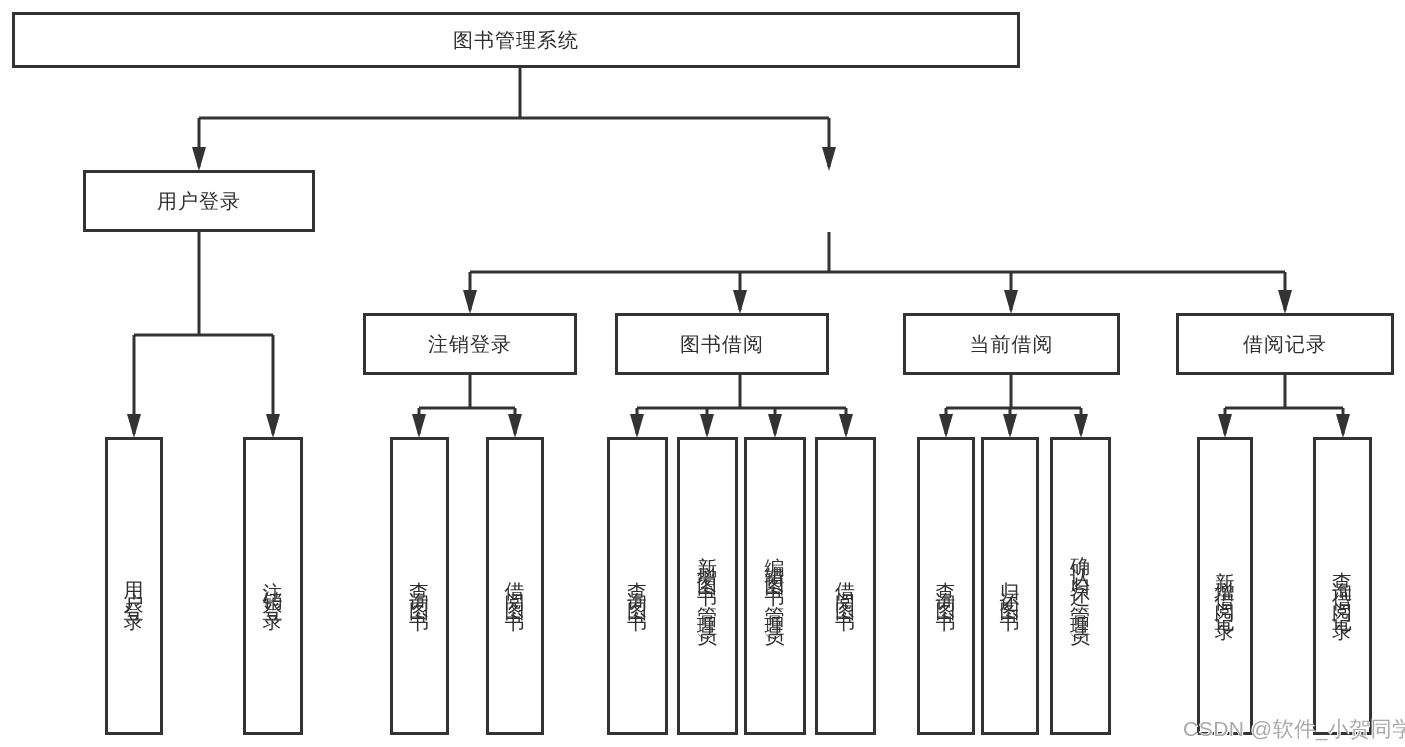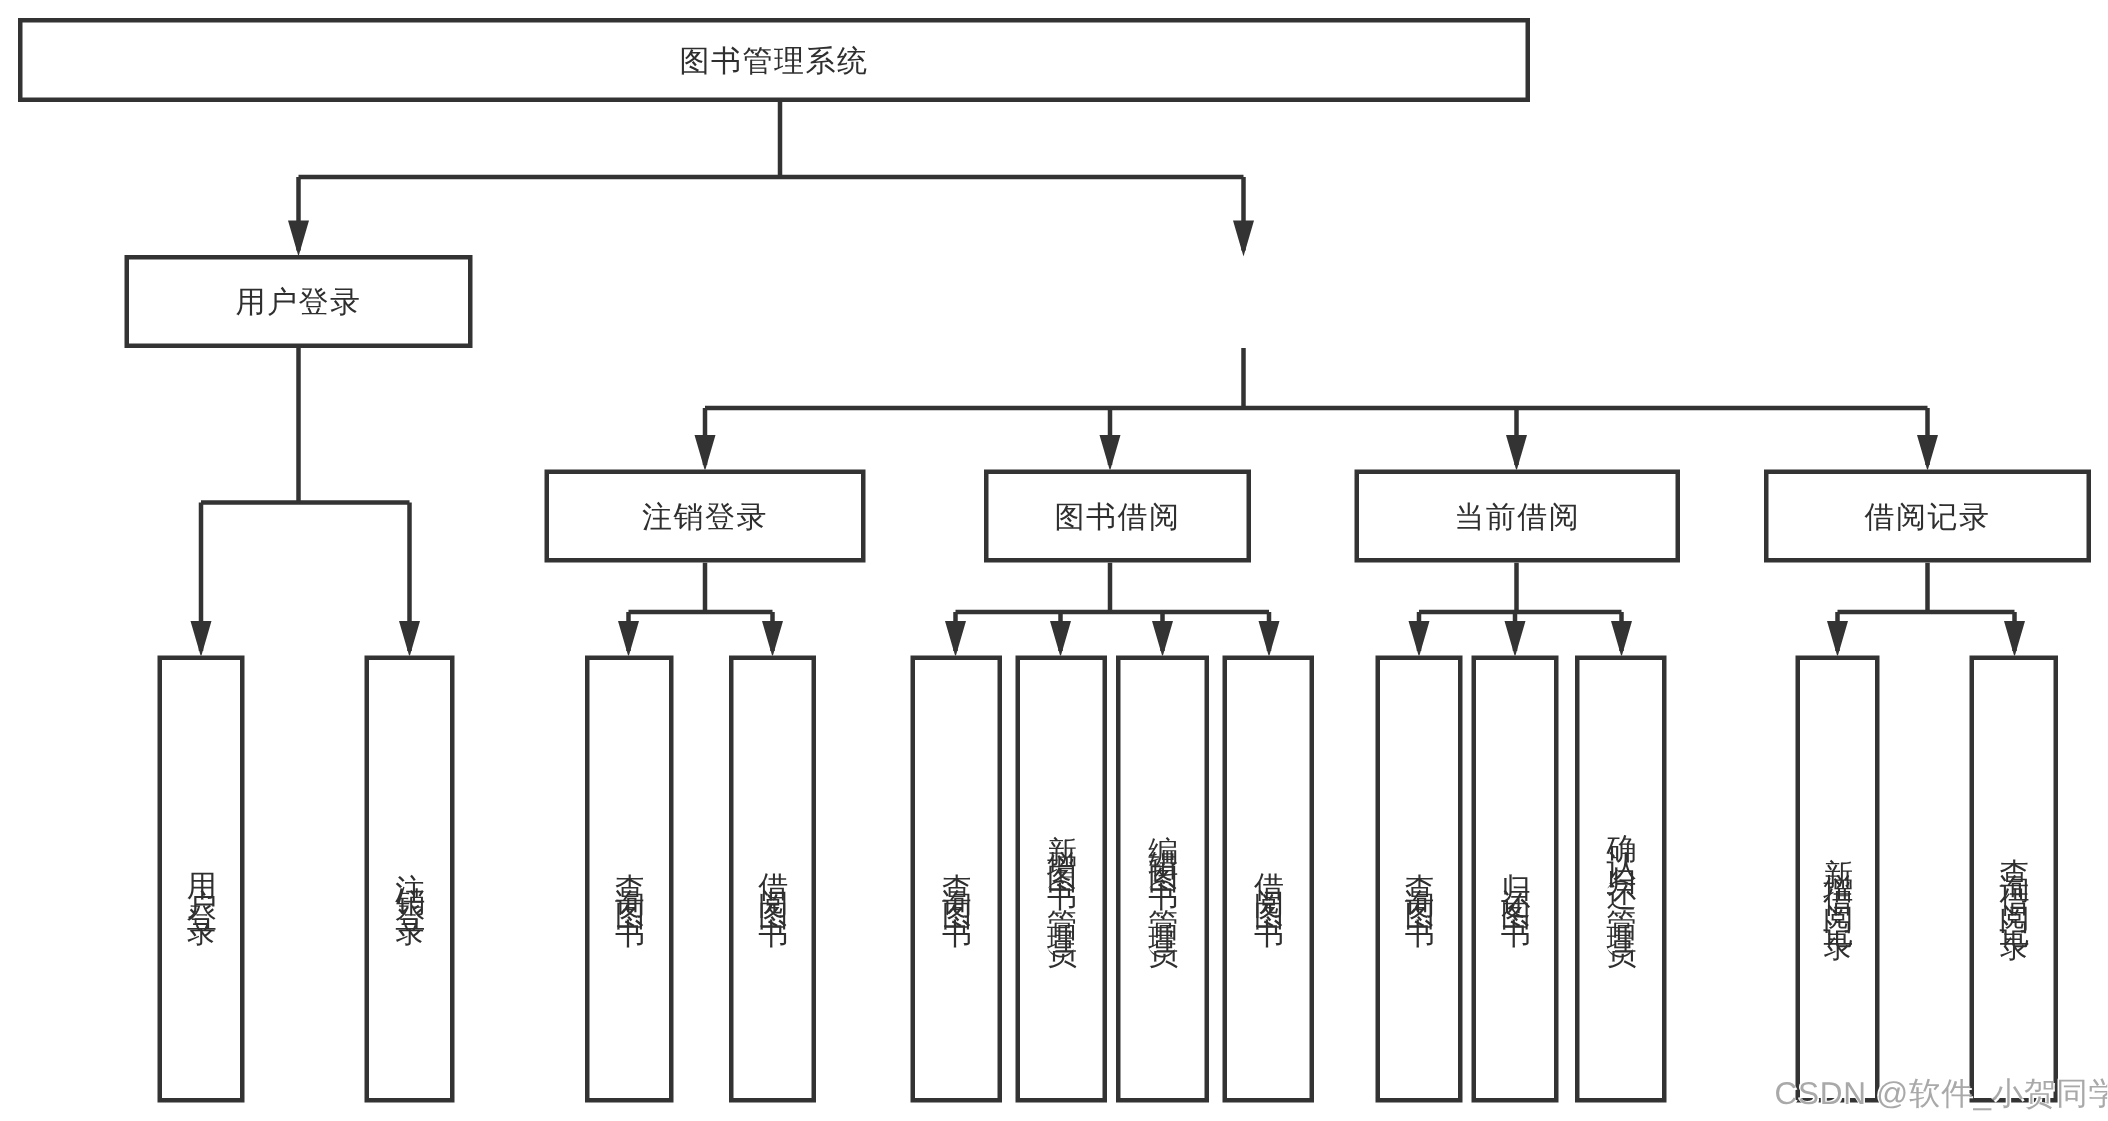--- a/index.html
+++ b/index.html
@@ -126,21 +126,21 @@
     <span>图书管理系统</span>
   </div>
 
   <div class="node h" style="left:83px;top:170px;width:232px;height:62px">
     <span>用户登录</span>
   </div>
 
   <div class="node h" style="left:363px;top:313px;width:214px;height:62px">
     <span>注销登录</span>
   </div>
-  <div class="node h" style="left:656px;top:313px;width:178px;height:62px">
+  <div class="node h" style="left:615px;top:313px;width:214px;height:62px">
     <span>图书借阅</span>
   </div>
   <div class="node h" style="left:1176px;top:313px;width:218px;height:62px">
     <span>借阅记录</span>
   </div>
   <div class="node h" style="left:903px;top:313px;width:217px;height:62px">
     <span>当前借阅</span>
   </div>
 
   <div class="node v" style="left:105px;top:437px;width:58px;height:298px">

